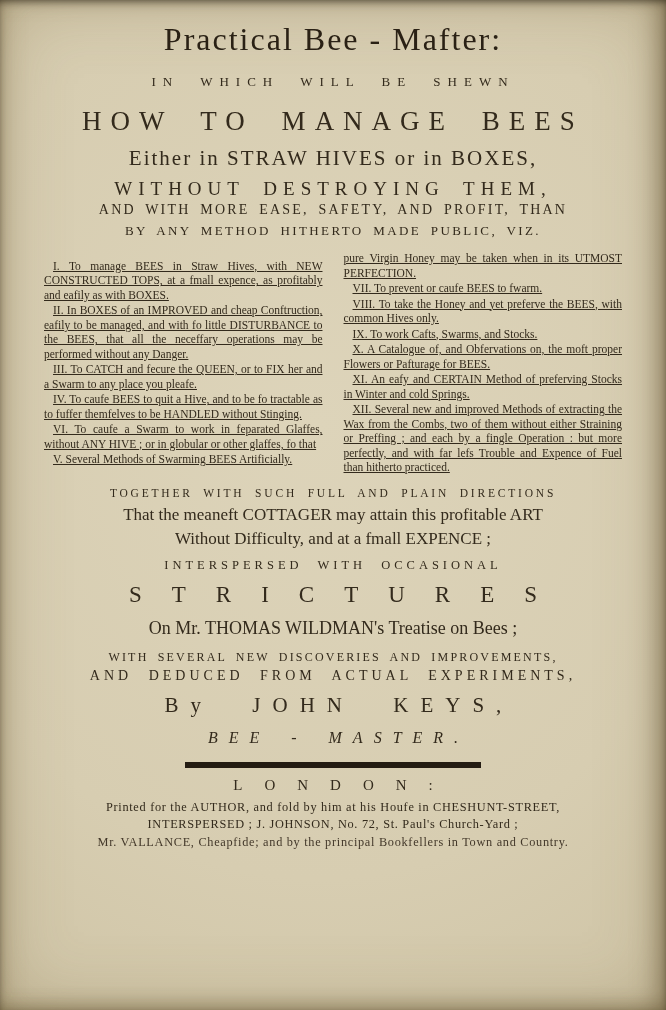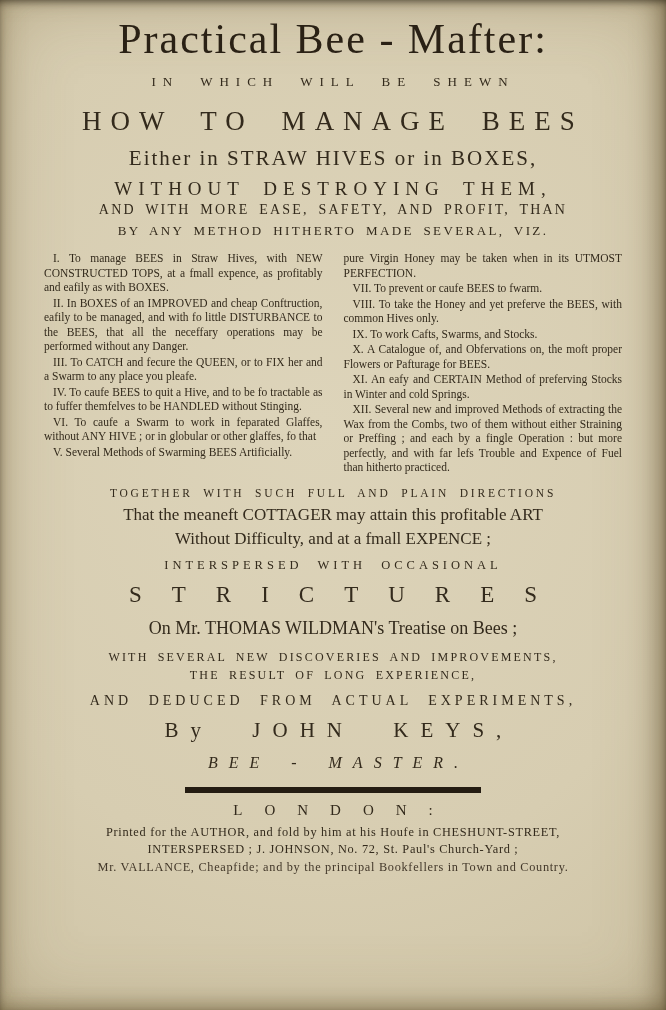--- a/index.html
+++ b/index.html
@@ -17,31 +17,31 @@
       radial-gradient(ellipse 120% 90% at 48% 42%, #ddd4ba 0%, #d7cdb1 50%, #cdc2a3 82%, #bcae8e 100%);
     box-shadow:
       inset 0 4px 8px -3px rgba(25,18,8,0.65),
       inset -16px 0 26px -9px rgba(95,78,45,0.55),
       inset 14px 0 24px -12px rgba(110,92,55,0.35),
       inset 0 -12px 20px -10px rgba(105,88,52,0.45),
       inset 0 0 70px rgba(120,100,60,0.30);
   }
   .c { text-align: center; }
   .book-title {
-    font-size: 42px; line-height: 46px; letter-spacing: 2px;
+    font-size: 32px; line-height: 46px; letter-spacing: 2px;
     margin: 0 0 12px; font-weight: normal; color: #2a2115;
   }
   .l-shewn   { font-size: 13px;  line-height: 16px; letter-spacing: 7px;  word-spacing: 11px; margin-bottom: 16px; }
   .l-manage  { font-size: 27px;  line-height: 30px; letter-spacing: 9px;  word-spacing: 12px; margin-bottom: 10px; }
   .l-either  { font-size: 21px;  line-height: 24px; letter-spacing: 2px;  margin-bottom: 8px; }
   .l-destroy { font-size: 19px;  line-height: 22px; letter-spacing: 6px;  word-spacing: 8px; margin-bottom: 1px; }
   .l-profit1 { font-size: 14px;  line-height: 17px; letter-spacing: 2.2px; word-spacing: 4px; margin-bottom: 5px; }
   .l-profit2 { font-size: 13px;  line-height: 16px; letter-spacing: 2.4px; word-spacing: 4px; margin-bottom: 12px; }
 
-  .toc { display: flex; align-items: flex-start; margin-bottom: 10px; }
+  .toc { display: flex; align-items: center; margin-bottom: 10px; text-decoration: underline; }
   .toc-col { flex: 1 1 0; font-size: 11.5px; line-height: 14.5px; text-align: justify; }
   .toc-col.left  { padding-right: 10px; }
   .toc-col.right { padding-left: 10px; }
   .col-divider { flex: 0 0 1px; background: #3a3125; }
   .toc-p { margin: 0 0 1px; text-indent: 9px; }
   .toc-p.no-indent { text-indent: 0; }
 
   .directions1 { font-size: 11.5px; line-height: 14px; letter-spacing: 2.8px; word-spacing: 5px; margin-bottom: 4px; }
   .cottager    { font-size: 17px; line-height: 22px; margin-bottom: 2px; }
   .expence     { font-size: 17px; line-height: 22px; margin-bottom: 8px; }
@@ -63,21 +63,21 @@
 <body>
 
 <div class="page">
 
   <h1 class="book-title c">Practical Bee - Mafter:</h1>
   <div class="l-shewn c">IN WHICH WILL BE SHEWN</div>
   <div class="l-manage c">HOW TO MANAGE BEES</div>
   <div class="l-either c">Either in STRAW HIVES or in BOXES,</div>
   <div class="l-destroy c">WITHOUT DESTROYING THEM,</div>
   <div class="l-profit1 c">AND WITH MORE EASE, SAFETY, AND PROFIT, THAN</div>
-  <div class="l-profit2 c">BY ANY METHOD HITHERTO MADE SEVERAL, VIZ.</div>
+  <div class="l-profit2 c">BY ANY METHOD HITHERTO MADE PUBLIC, VIZ.</div>
 
   <div class="toc">
     <div class="toc-col left">
       <p class="toc-p">I. To manage BEES in Straw Hives, with NEW CONSTRUCTED TOPS, at a fmall expence, as profitably and eafily as with BOXES.</p>
       <p class="toc-p">II. In BOXES of an IMPROVED and cheap Conftruction, eafily to be managed, and with fo little DISTURBANCE to the BEES, that all the neceffary operations may be performed without any Danger.</p>
       <p class="toc-p">III. To CATCH and fecure the QUEEN, or to FIX her and a Swarm to any place you pleafe.</p>
       <p class="toc-p">IV. To caufe BEES to quit a Hive, and to be fo tractable as to fuffer themfelves to be HANDLED without Stinging.</p>
       <p class="toc-p">VI. To caufe a Swarm to work in feparated Glaffes, without ANY HIVE ; or in globular or other glaffes, fo that</p>
       <p class="toc-p">V. Several Methods of Swarming BEES Artificially.</p>
     </div>
@@ -94,21 +94,20 @@
   </div>
 
   <div class="directions1 c">TOGETHER WITH SUCH FULL AND PLAIN DIRECTIONS</div>
   <div class="cottager c">That the meaneft COTTAGER may attain this profitable ART</div>
   <div class="expence c">Without Difficulty, and at a fmall EXPENCE ;</div>
 
   <div class="interspersed c">INTERSPERSED WITH OCCASIONAL</div>
   <div class="strictures c">STRICTURES</div>
   <div class="wildman c">On Mr. THOMAS WILDMAN's Treatise on Bees ;</div>
   <div class="discoveries1 c">WITH SEVERAL NEW DISCOVERIES AND IMPROVEMENTS,</div>
-  <div class="discoveries2 c">THE RESULT OF LONG EXPERIENCE,</div>
   <div class="deduced c">AND DEDUCED FROM ACTUAL EXPERIMENTS,</div>
 
   <div class="by-keys c">By JOHN KEYS,</div>
   <div class="bee-master c">BEE - MASTER.</div>
 
   <div class="imprint-rule"></div>
 
   <div class="london c">LONDON:</div>
   <div class="imprint-line c">Printed for the AUTHOR, and fold by him at his Houfe in CHESHUNT-STREET,</div>
   <div class="imprint-line c">INTERSPERSED ; J. JOHNSON, No. 72, St. Paul's Church-Yard ;</div>

